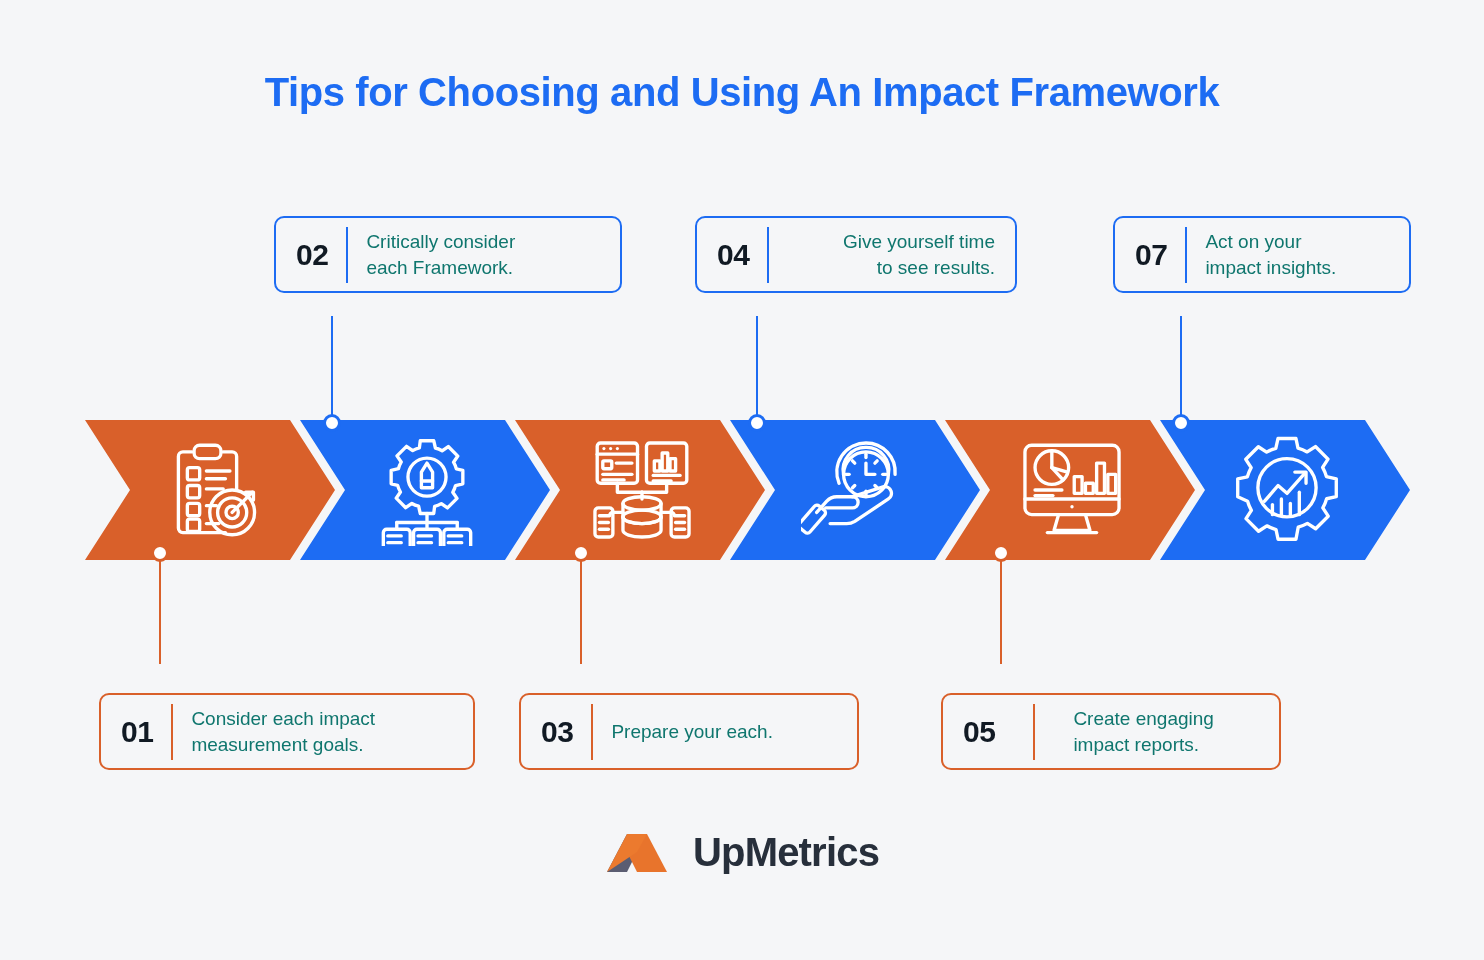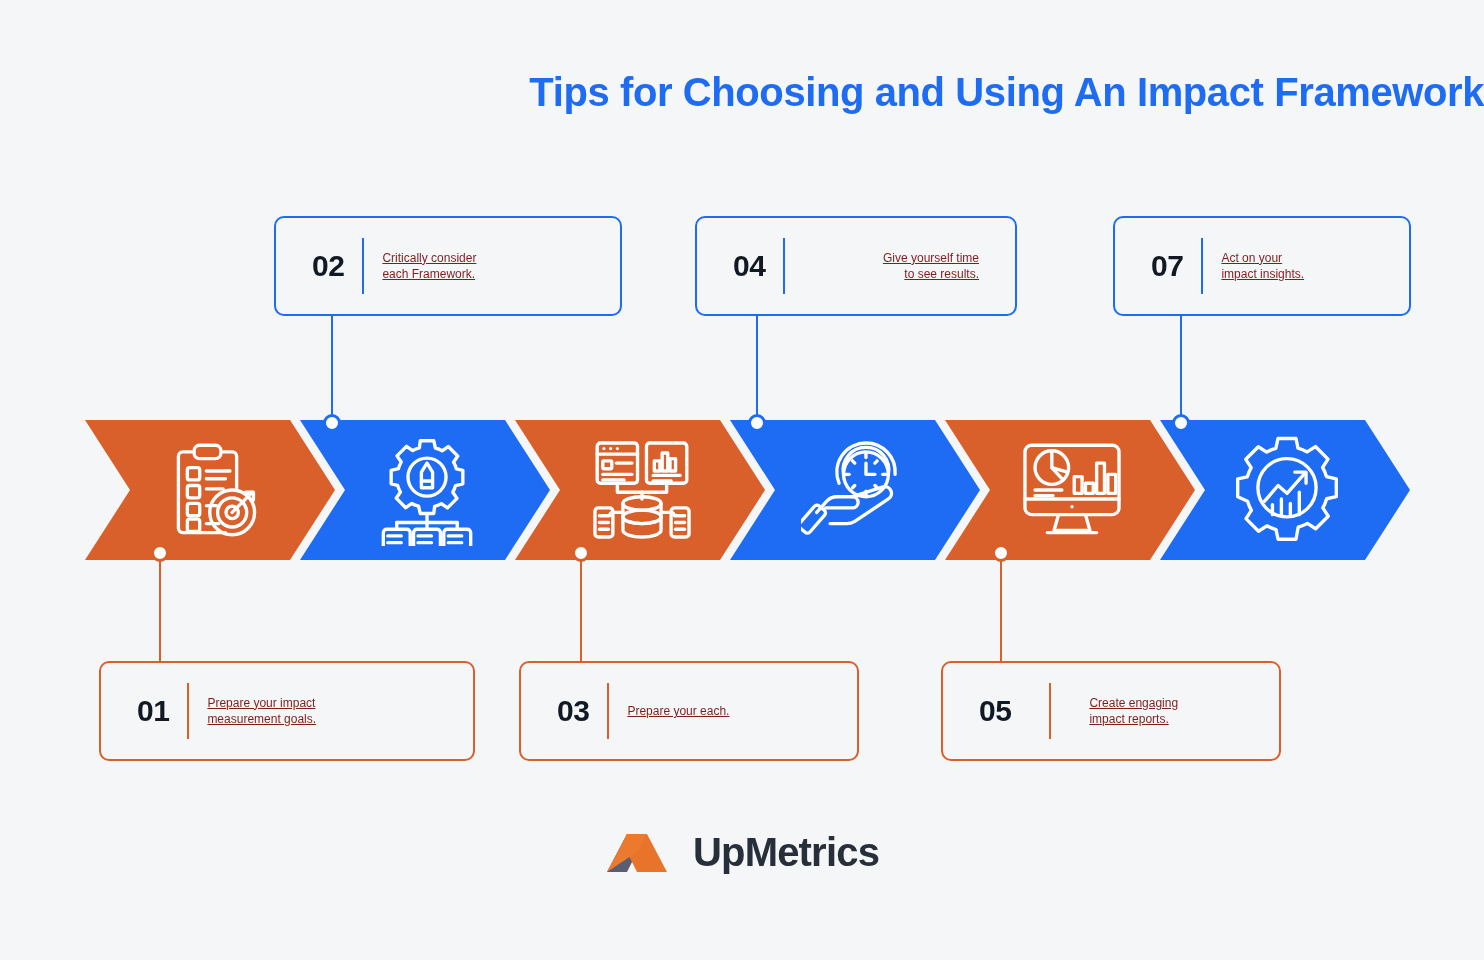--- a/index.html
+++ b/index.html
@@ -12,65 +12,64 @@
     overflow: hidden;
     position: relative;
   }
 
   
   .page-title {
     position: absolute;
     top: 70px;
     left: 0;
     width: 1484px;
-    text-align: right;
+    text-align: center;
     font-size: 40px;
     font-weight: bold;
     color: #1d6cf3;
     letter-spacing: -0.4px;
   }
 
   
   .callout {
     position: absolute;
     display: flex;
     align-items: center;
     background: #f5f6f8;
     border: 2px solid #1d6cf3;
     border-radius: 10px;
-    padding: 0 36px;
-    height: 100px;
+    padding: 0 20px;
+    height: 77px;
     z-index: 5;
   }
-  .callout.orange { border-color: #d9602a; }
+  .callout.orange { border-color: #d9602a; margin-top: 32px; }
 
   .callout-num {
     font-size: 30px;
     font-weight: bold;
     color: #111a24;
     letter-spacing: -0.5px;
     flex: 0 0 auto;
   }
 
   .callout-divider {
     width: 2px;
     height: 56px;
     background: #1d6cf3;
     margin: 0 18px;
     flex: 0 0 auto;
   }
   .callout.orange .callout-divider { background: #d9602a; }
 
   .callout-text {
-    font-size: 12px;
+    font-size: 19px;
     line-height: 1.35;
-    color: #7f1d1d;
+    color: #0f766e;
     white-space: pre-line;
     flex: 1 1 auto;
-    text-decoration: underline;
   }
 
   
   #callout-02 { left: 274px; top: 216px; width: 348px; }
   #callout-04 { left: 695px; top: 216px; width: 322px; text-align: right; }
   #callout-06 { left: 1113px; top: 216px; width: 298px; }
   
   #callout-01 { left: 99px;  top: 661px; width: 376px; }
   #callout-03 { left: 519px; top: 661px; width: 340px; }
   #callout-05 { left: 941px; top: 661px; width: 340px; gap: 20px; }
@@ -194,21 +193,21 @@
 <div class="callout" id="callout-06">
   <div class="callout-num">07</div>
   <div class="callout-divider"></div>
   <div class="callout-text">Act on your
 impact insights.</div>
 </div>
 
 <div class="callout orange" id="callout-01">
   <div class="callout-num">01</div>
   <div class="callout-divider"></div>
-  <div class="callout-text">Prepare your impact
+  <div class="callout-text">Consider each impact
 measurement goals.</div>
 </div>
 
 <div class="callout orange" id="callout-03">
   <div class="callout-num">03</div>
   <div class="callout-divider"></div>
   <div class="callout-text">Prepare your each.</div>
 </div>
 
 <div class="callout orange" id="callout-05">

